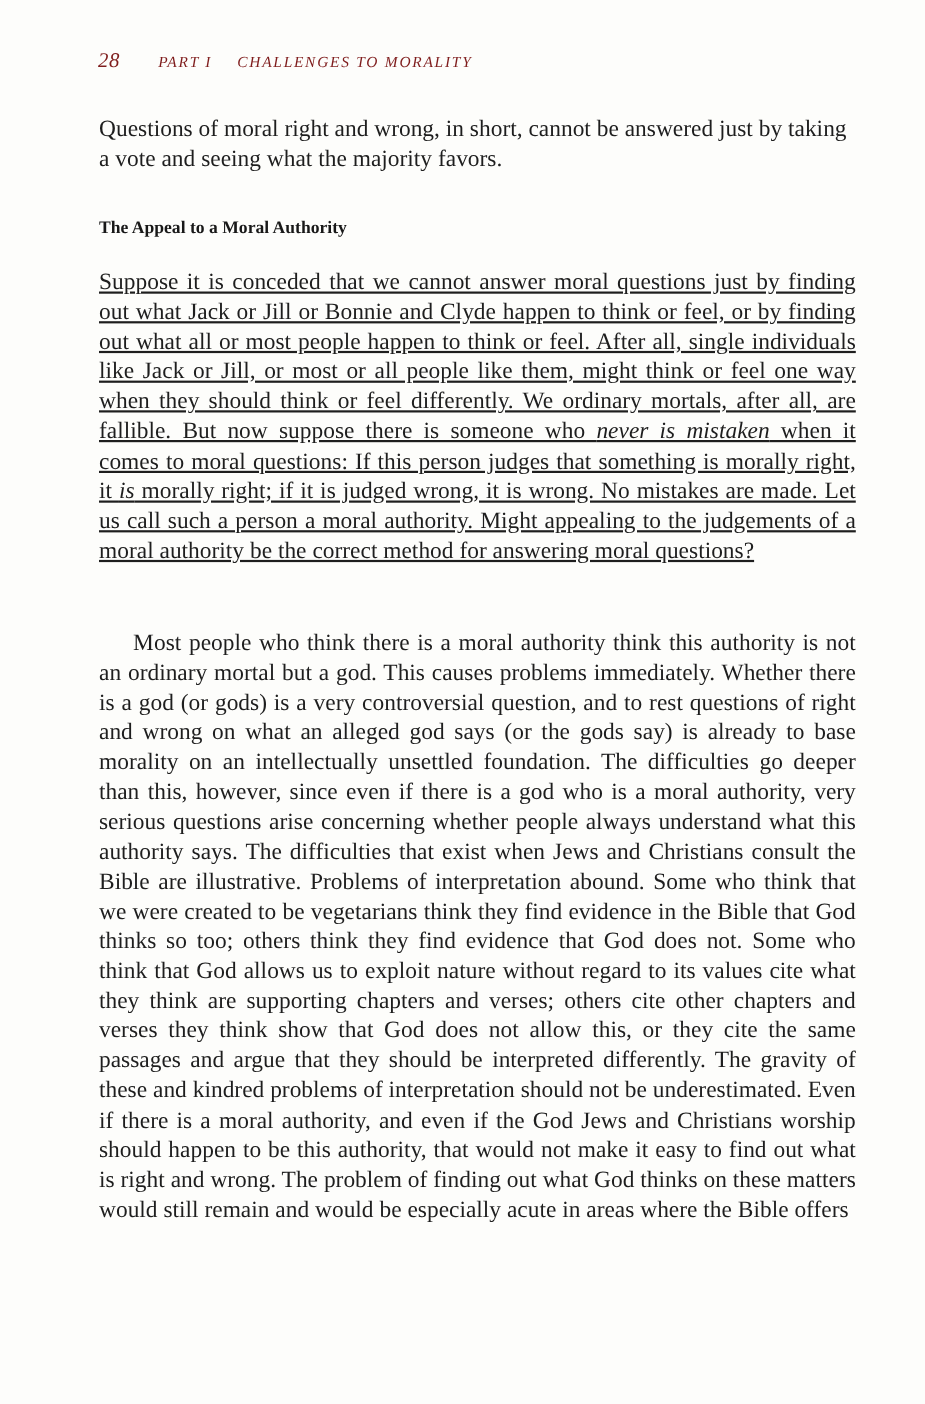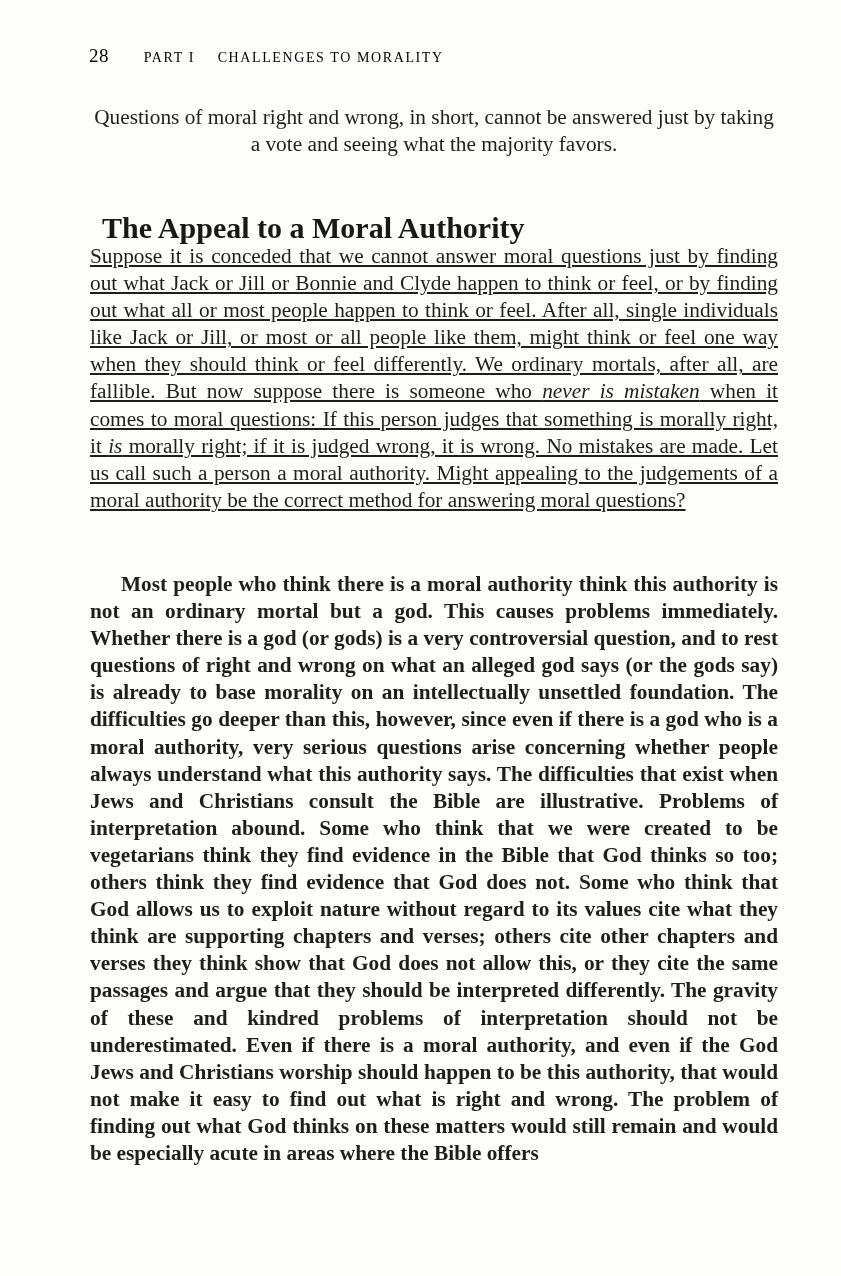--- a/index.html
+++ b/index.html
@@ -14,22 +14,23 @@
     overflow: hidden;
     color: #1e1e1e;
     font-family: "Liberation Serif", "DejaVu Serif", serif;
   }
   .running-head {
     position: absolute;
     top: 45px;
     left: 89px;
     font-size: 17px;
     letter-spacing: 0.5px;
-    color: #000000;
+    color: #7f1d1d;
     white-space: nowrap;
+    font-style: italic;
   }
   .running-head .page-num {
     font-size: 19px;
     margin-right: 30px;
   }
   .running-head .part {
     font-size: 14px;
     letter-spacing: 1.6px;
     margin-right: 18px;
   }
@@ -46,42 +47,41 @@
     margin: 0;
     font-size: 21.3px;
     line-height: 27.1px;
     text-align: justify;
     hyphens: manual;
   }
   .intro {
     top: 104px;
   }
   .intro p {
-    text-align: center;
+    text-align: left;
   }
   .heading {
     position: absolute;
     top: 199px;
     left: 90px;
     font-family: "Liberation Serif", "DejaVu Serif", serif;
     font-weight: bold;
-    font-size: 30px;
-    margin: 12px;
+    font-size: 16px;
+    margin: 0;
     color: #181818;
   }
   .body1 {
     top: 243px;
     text-decoration: underline;
   }
   .body2 {
     top: 571px;
   }
   .indent {
     text-indent: 31px;
-    font-weight: bold;
   }
   em {
     font-style: italic;
   }
 </style>
 </head>
 <body>
 
 <header class="running-head">
   <span class="page-num">28</span>

